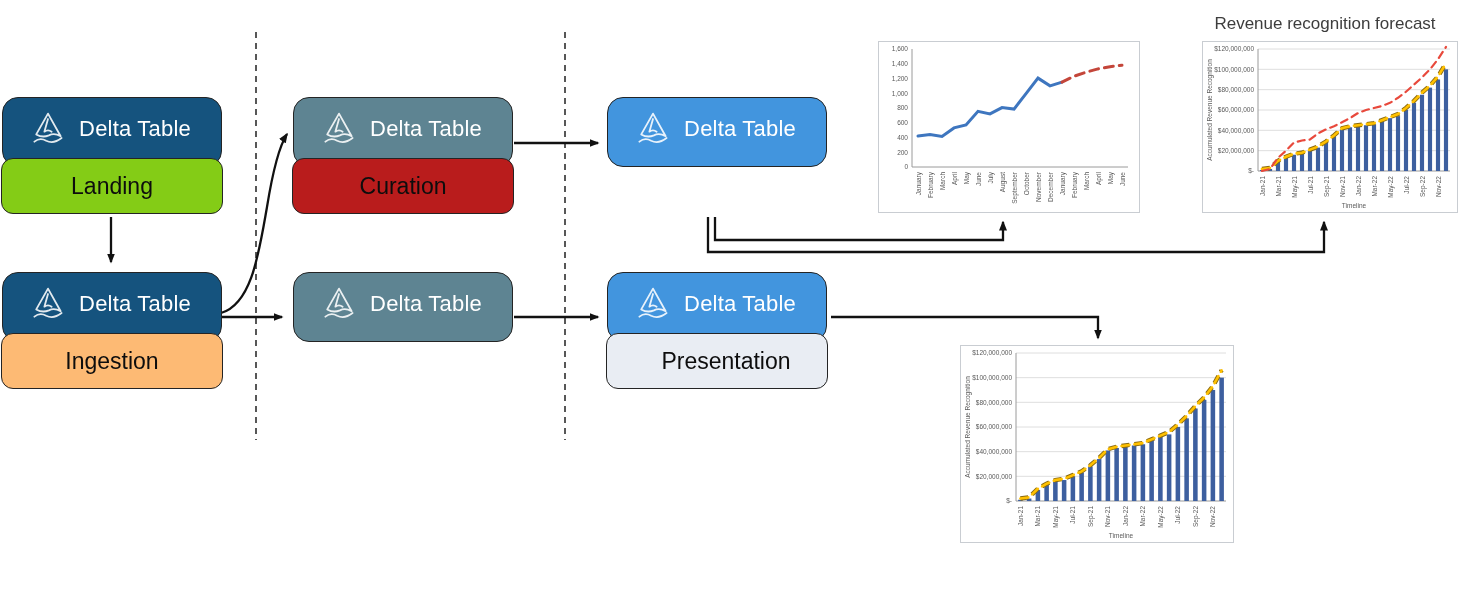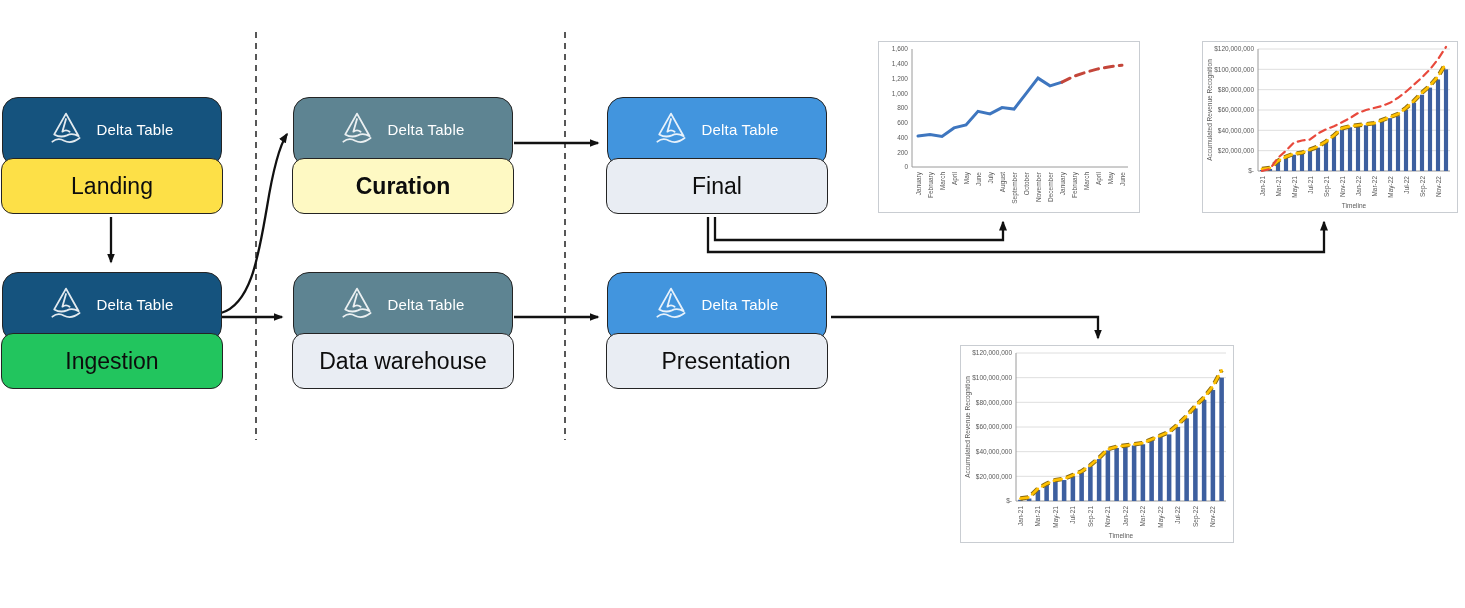--- a/index.html
+++ b/index.html
@@ -4,21 +4,21 @@
 <style>
   html,body{margin:0;padding:0;background:#fff;}
   body{font-family:"Liberation Sans",sans-serif;}
   .canvas{position:relative;width:1465px;height:608px;background:#fff;overflow:hidden;}
   .overlay{position:absolute;left:0;top:0;z-index:1;}
   .node{position:absolute;width:220px;height:118px;z-index:2;}
   .node-header{position:absolute;left:0;top:0;right:0;height:70px;border:1.6px solid #242424;
     border-radius:16px;display:flex;align-items:flex-start;box-sizing:border-box;}
   .node-header-inner{display:flex;align-items:center;gap:10px;height:62px;width:100%;
     justify-content:center;padding-right:6px;}
-  .node-header-text{color:#fff;font-size:15px;letter-spacing:.2px;}
+  .node-header-text{color:#fff;font-size:22px;letter-spacing:.2px;}
   .node-label{position:absolute;left:-1px;right:-1px;top:61px;height:56px;border:1.6px solid #242424;
     border-radius:12px;background:#E9EDF3;display:flex;align-items:center;justify-content:center;
     font-size:23px;color:#0d0d0d;box-sizing:border-box;z-index:3;}
   .logo{display:flex;align-items:center;}
   .chart{position:absolute;background:#fff;z-index:2;}
   .chart svg text{font-family:"Liberation Sans",sans-serif;}
   .chart-title{position:absolute;text-align:center;font-size:17px;color:#3d3d3d;z-index:2;}
 </style>
 </head>
 <body>
@@ -53,108 +53,107 @@
               <g fill="none" stroke="#fff" stroke-width="2" stroke-linejoin="round" stroke-linecap="round" opacity="0.88">
                 <path d="M23 4 L37 29 Q30 25 24 28 Q17 31 10 27 Z"></path>
                 <path d="M23 10 L19 24 Q23 21 27 24"></path>
                 <path d="M8 35 Q14 30 21 34 Q29 38 38 31"></path>
               </g>
             </svg>
           </span>
           <span class="node-header-text">Delta Table</span>
         </div>
       </div>
-      <div class="node-label" style="background: #fde047;">Landing</div>
+      <div class="node-label" style="background: #84cc16;">Landing</div>
     </div>
   <div class="node" style="left:2px;top:272px">
       <div class="node-header" style="background: rgb(21, 83, 126);">
         <div class="node-header-inner">
           <span class="logo">
             <svg viewBox="0 0 46 42" width="42" height="38">
               <g fill="none" stroke="#fff" stroke-width="2" stroke-linejoin="round" stroke-linecap="round" opacity="0.88">
                 <path d="M23 4 L37 29 Q30 25 24 28 Q17 31 10 27 Z"></path>
                 <path d="M23 10 L19 24 Q23 21 27 24"></path>
                 <path d="M8 35 Q14 30 21 34 Q29 38 38 31"></path>
               </g>
             </svg>
           </span>
           <span class="node-header-text">Delta Table</span>
         </div>
       </div>
-      <div class="node-label" style="background: #22c55e;">Ingestion</div>
+      <div class="node-label" style="background: #fdba74;">Ingestion</div>
     </div>
   <div class="node" style="left:293px;top:97px">
       <div class="node-header" style="background: rgb(94, 132, 146);">
         <div class="node-header-inner">
           <span class="logo">
             <svg viewBox="0 0 46 42" width="42" height="38">
               <g fill="none" stroke="#fff" stroke-width="2" stroke-linejoin="round" stroke-linecap="round" opacity="0.88">
                 <path d="M23 4 L37 29 Q30 25 24 28 Q17 31 10 27 Z"></path>
                 <path d="M23 10 L19 24 Q23 21 27 24"></path>
                 <path d="M8 35 Q14 30 21 34 Q29 38 38 31"></path>
               </g>
             </svg>
           </span>
           <span class="node-header-text">Delta Table</span>
         </div>
       </div>
-      <div class="node-label" style="background: #fef9c3; font-weight: bold;">Curation</div>
+      <div class="node-label" style="background: #b91c1c;">Curation</div>
     </div>
   <div class="node" style="left:293px;top:272px">
       <div class="node-header" style="background: rgb(94, 132, 146);">
         <div class="node-header-inner">
           <span class="logo">
             <svg viewBox="0 0 46 42" width="42" height="38">
               <g fill="none" stroke="#fff" stroke-width="2" stroke-linejoin="round" stroke-linecap="round" opacity="0.88">
                 <path d="M23 4 L37 29 Q30 25 24 28 Q17 31 10 27 Z"></path>
                 <path d="M23 10 L19 24 Q23 21 27 24"></path>
                 <path d="M8 35 Q14 30 21 34 Q29 38 38 31"></path>
               </g>
             </svg>
           </span>
           <span class="node-header-text">Delta Table</span>
         </div>
       </div>
-      <div class="node-label" style="background: rgb(233, 237, 243);">Data warehouse</div>
     </div>
   <div class="node" style="left:607px;top:97px">
       <div class="node-header" style="background: rgb(66, 149, 222);">
         <div class="node-header-inner">
           <span class="logo">
             <svg viewBox="0 0 46 42" width="42" height="38">
               <g fill="none" stroke="#fff" stroke-width="2" stroke-linejoin="round" stroke-linecap="round" opacity="0.88">
                 <path d="M23 4 L37 29 Q30 25 24 28 Q17 31 10 27 Z"></path>
                 <path d="M23 10 L19 24 Q23 21 27 24"></path>
                 <path d="M8 35 Q14 30 21 34 Q29 38 38 31"></path>
               </g>
             </svg>
           </span>
           <span class="node-header-text">Delta Table</span>
         </div>
       </div>
-      <div class="node-label" style="background: rgb(233, 237, 243);">Final</div>
     </div>
   <div class="node" style="left:607px;top:272px">
       <div class="node-header" style="background: rgb(66, 149, 222);">
         <div class="node-header-inner">
           <span class="logo">
             <svg viewBox="0 0 46 42" width="42" height="38">
               <g fill="none" stroke="#fff" stroke-width="2" stroke-linejoin="round" stroke-linecap="round" opacity="0.88">
                 <path d="M23 4 L37 29 Q30 25 24 28 Q17 31 10 27 Z"></path>
                 <path d="M23 10 L19 24 Q23 21 27 24"></path>
                 <path d="M8 35 Q14 30 21 34 Q29 38 38 31"></path>
               </g>
             </svg>
           </span>
           <span class="node-header-text">Delta Table</span>
         </div>
       </div>
       <div class="node-label" style="background: rgb(233, 237, 243); padding-left: 18px;">Presentation</div>
     </div>
 
+  <div class="chart-title" style="left:1185px;top:14px;width:280px">Revenue recognition forecast</div>
 
   <div class="chart" style="left:878px;top:41px;width:262px;height:172px"><svg width="262" height="172" viewBox="0 0 262 172">
         <rect x="0.5" y="0.5" width="261" height="171" fill="#fff" stroke="#c9cdd2"></rect>
         <text x="30" y="128.3" text-anchor="end" font-size="6.5" fill="#595959">0</text>
         <text x="30" y="113.55" text-anchor="end" font-size="6.5" fill="#595959">200</text>
         <text x="30" y="98.8" text-anchor="end" font-size="6.5" fill="#595959">400</text>
         <text x="30" y="84.05" text-anchor="end" font-size="6.5" fill="#595959">600</text>
         <text x="30" y="69.3" text-anchor="end" font-size="6.5" fill="#595959">800</text>
         <text x="30" y="54.55" text-anchor="end" font-size="6.5" fill="#595959">1,000</text>
         <text x="30" y="39.8" text-anchor="end" font-size="6.5" fill="#595959">1,200</text>

